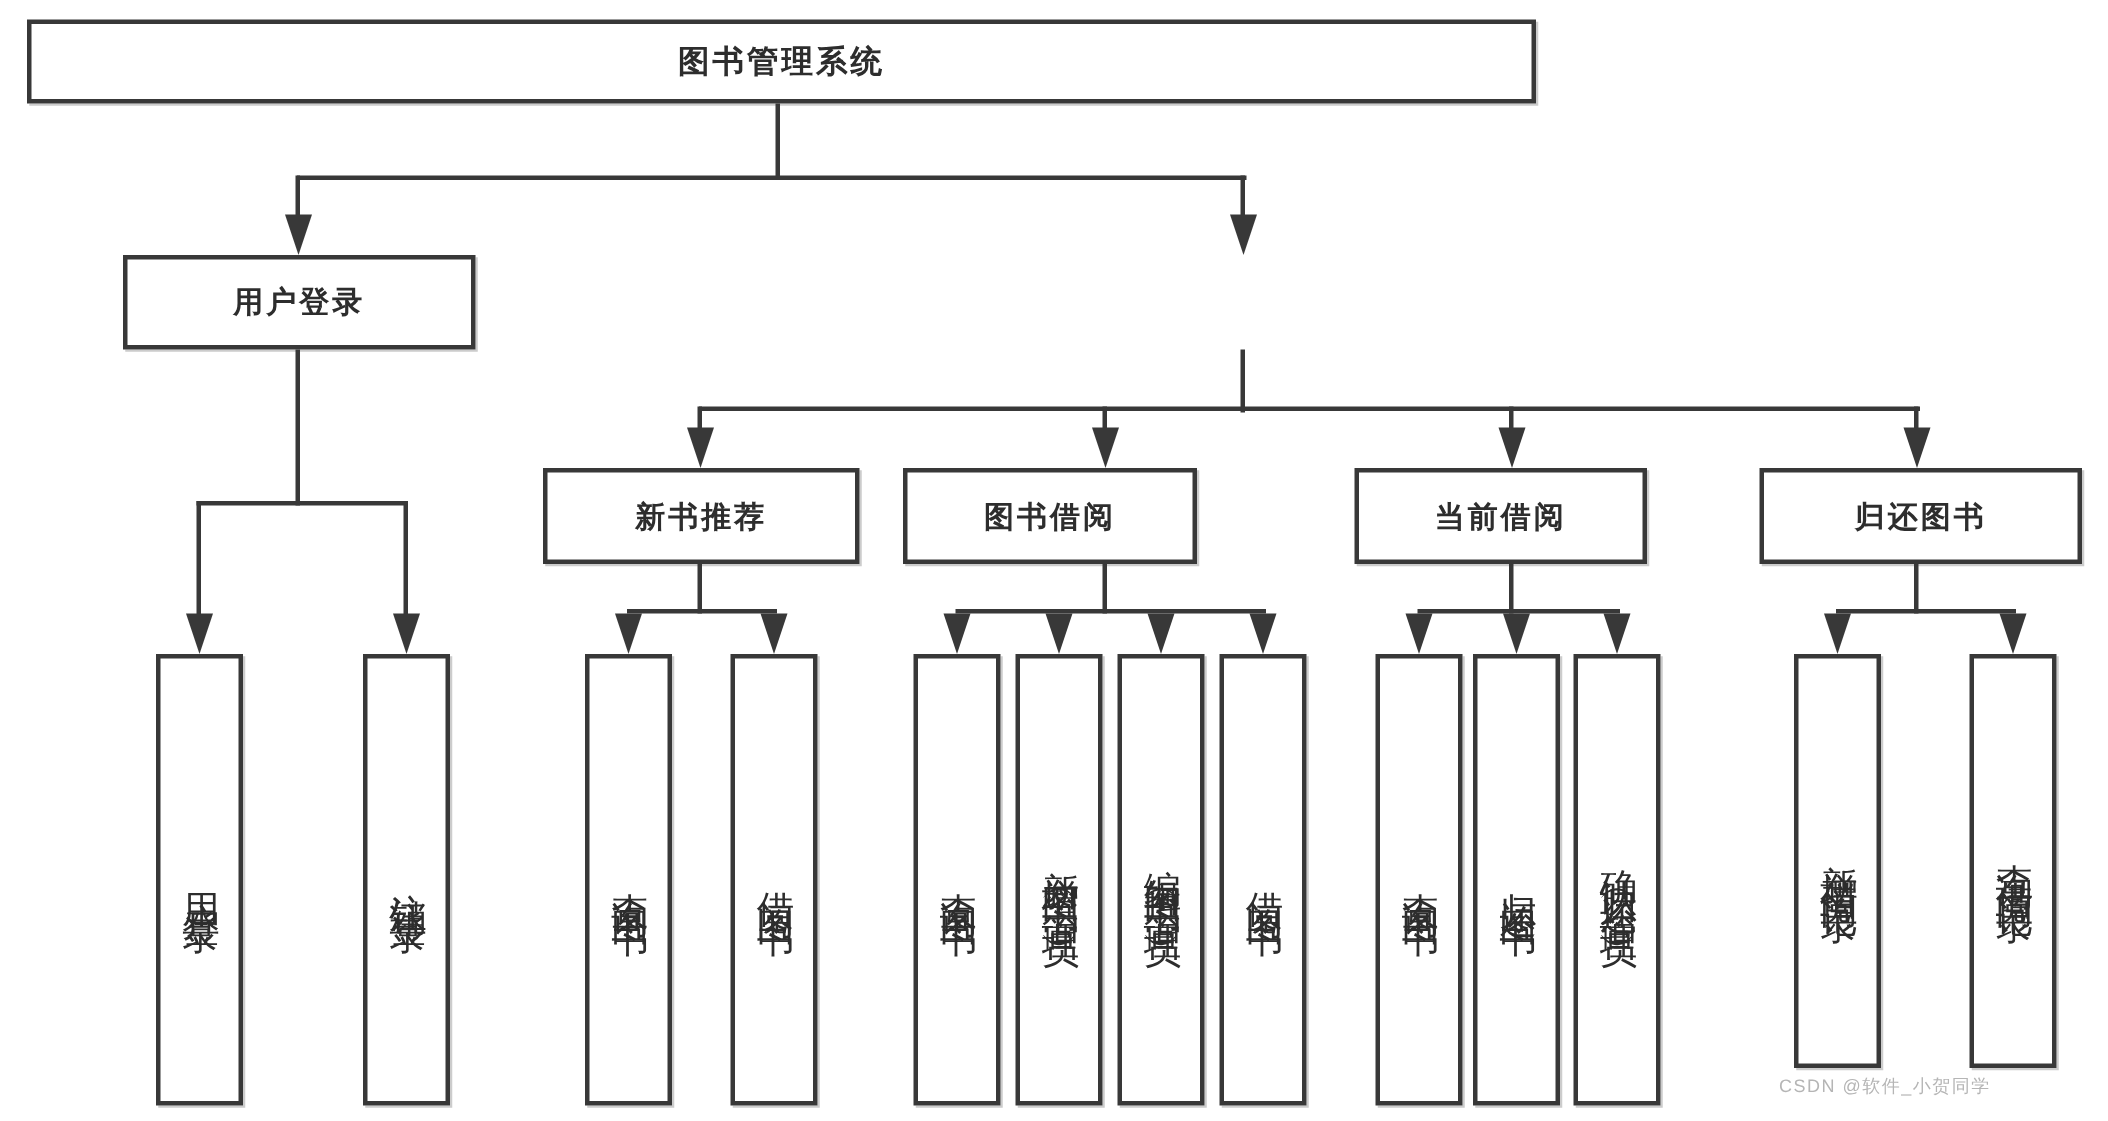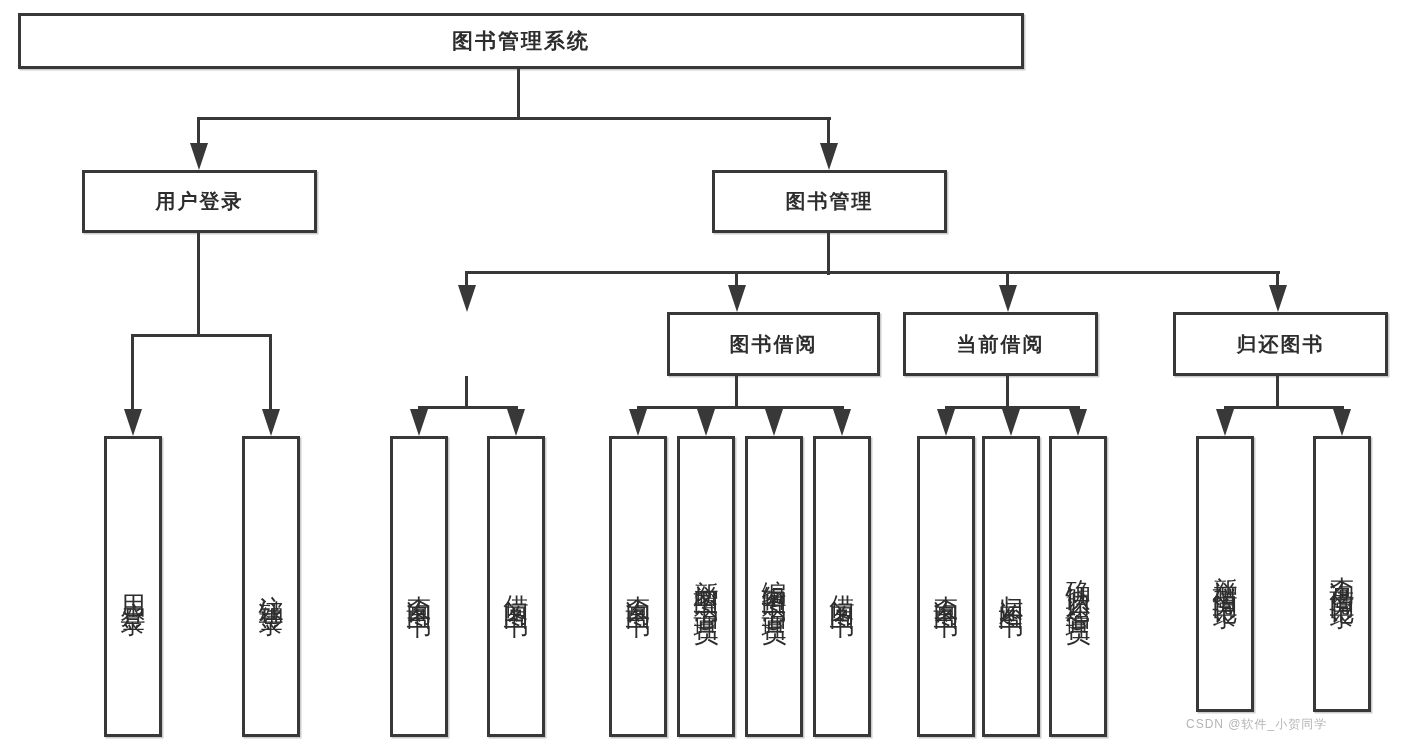--- a/index.html
+++ b/index.html
@@ -47,43 +47,43 @@
   <div class="ln" style="left:517px;top:69px;width:3px;height:51px"></div>
   <div class="ln" style="left:198px;top:117px;width:633px;height:3px"></div>
   <div class="ln" style="left:197px;top:117px;width:3px;height:27px"></div>
   <div class="ln" style="left:827px;top:117px;width:3px;height:27px"></div>
   <div class="arw" style="left:190px;top:143px"></div>
   <div class="arw" style="left:820px;top:143px"></div>
 
   <div class="box h" style="left:82px;top:170px;width:235px;height:63px;font-size:20px">
     <span>用户登录</span>
   </div>
-  <div class="box h" style="left:712px;top:170px;width:235px;height:63px;font-size:20px">
-    <span>图书管理</span>
-  </div>
 
   <div class="ln" style="left:197px;top:233px;width:3px;height:104px"></div>
   <div class="ln" style="left:131px;top:334px;width:141px;height:3px"></div>
   <div class="ln" style="left:131px;top:334px;width:3px;height:76px"></div>
   <div class="ln" style="left:269px;top:334px;width:3px;height:76px"></div>
   <div class="arw" style="left:124px;top:409px"></div>
   <div class="arw" style="left:262px;top:409px"></div>
 
   <div class="ln" style="left:827px;top:233px;width:3px;height:42px"></div>
   <div class="ln" style="left:466px;top:271px;width:814px;height:3px"></div>
   <div class="ln" style="left:465px;top:271px;width:3px;height:16px"></div>
   <div class="ln" style="left:735px;top:271px;width:3px;height:16px"></div>
   <div class="ln" style="left:1006px;top:271px;width:3px;height:16px"></div>
   <div class="ln" style="left:1276px;top:271px;width:3px;height:16px"></div>
   <div class="arw" style="left:458px;top:285px"></div>
   <div class="arw" style="left:728px;top:285px"></div>
   <div class="arw" style="left:999px;top:285px"></div>
   <div class="arw" style="left:1269px;top:285px"></div>
 
-  <div class="box h" style="left:667px;top:312px;width:213px;height:64px;font-size:20px">
+  <div class="box h" style="left:362px;top:312px;width:211px;height:64px;font-size:20px">
+    <span>新书推荐</span>
+  </div>
+  <div class="box h" style="left:602px;top:312px;width:196px;height:64px;font-size:20px">
     <span>图书借阅</span>
   </div>
   <div class="box h" style="left:903px;top:312px;width:195px;height:64px;font-size:20px">
     <span>当前借阅</span>
   </div>
   <div class="box h" style="left:1173px;top:312px;width:215px;height:64px;font-size:20px">
     <span>归还图书</span>
   </div>
 
   <div class="ln" style="left:465px;top:376px;width:3px;height:33px"></div>

